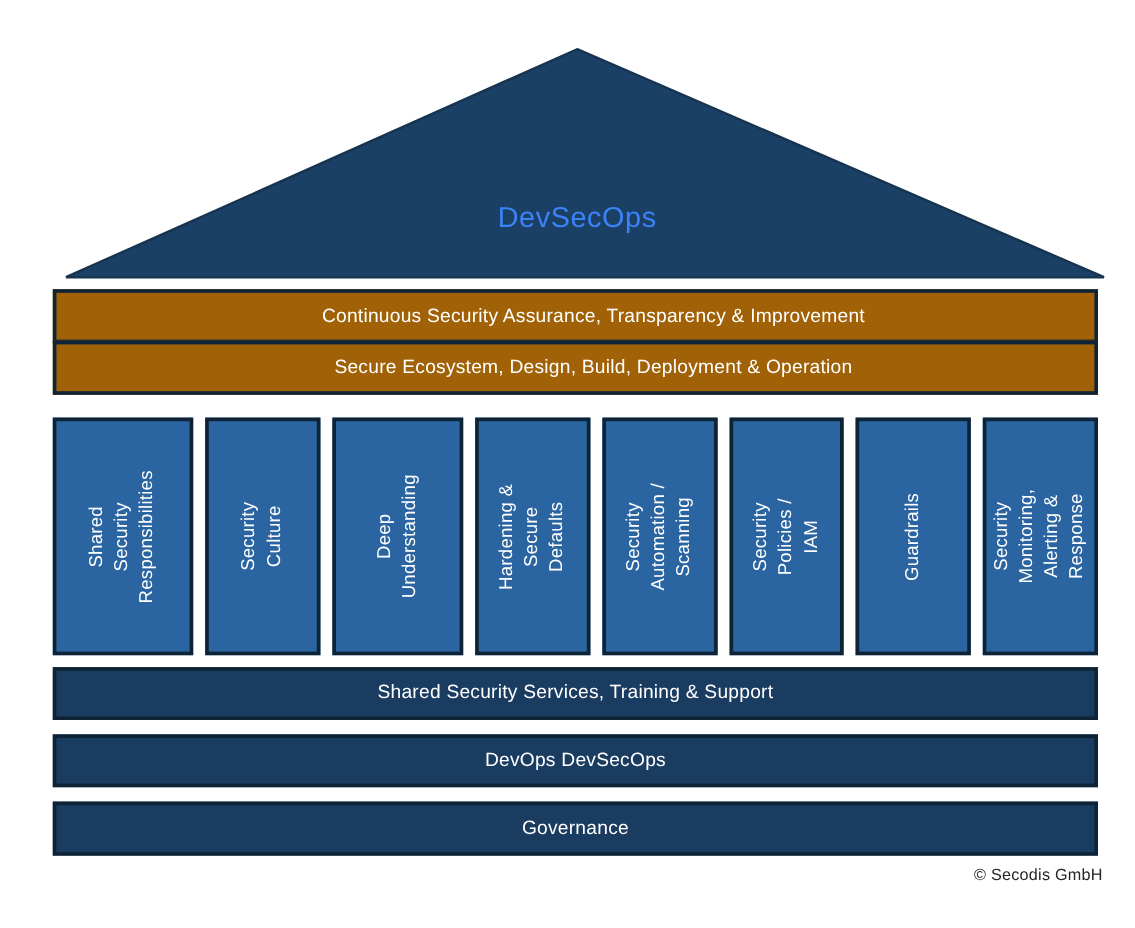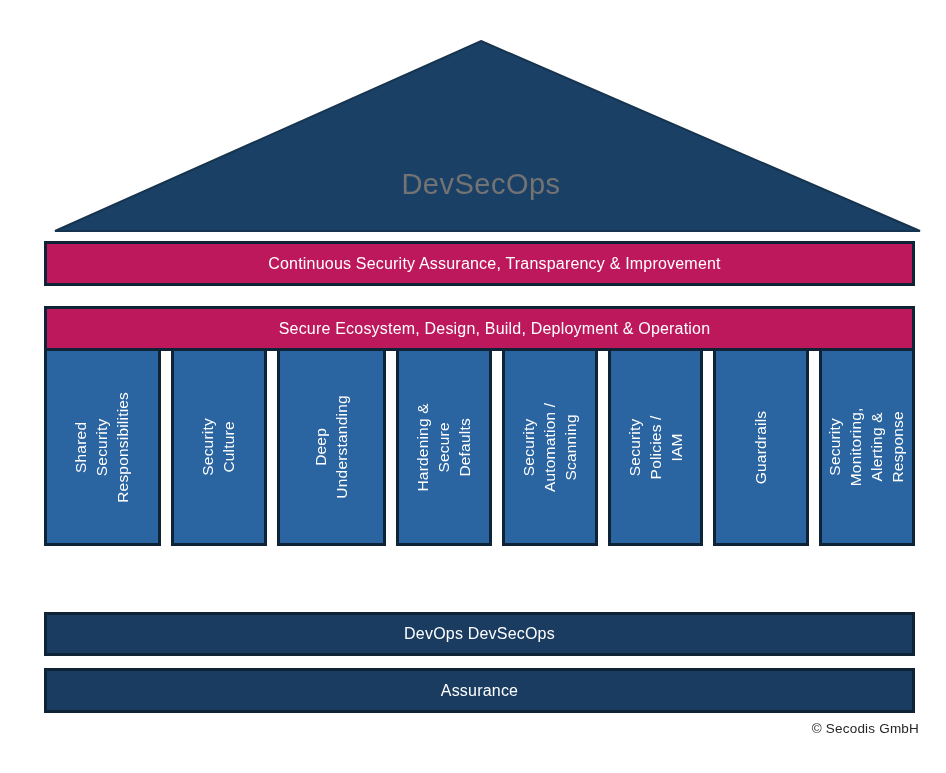--- a/index.html
+++ b/index.html
@@ -21,43 +21,43 @@
     top: 0;
     width: 946px;
     height: 240px;
   }
   .roof-title {
     position: absolute;
     left: 281px;
     top: 168px;
     width: 400px;
     text-align: center;
-    color: #737373;
-    font-size: 29px;
+    color: #3b82f6;
+    font-size: 24px;
     font-weight: 400;
     letter-spacing: 0.5px;
   }
   .bar {
     position: absolute;
     left: 44px;
     width: 871px;
     height: 45px;
     box-sizing: border-box;
     border: 3px solid #0e2335;
     display: flex;
     align-items: center;
     justify-content: center;
     color: #ffffff;
     font-size: 16px;
     letter-spacing: 0.2px;
   }
-  .bar.mid  { background: #be185d; padding-left: 30px; }
+  .bar.mid  { background: #a16207; padding-left: 30px; }
   .bar.dark { background: #1a3c60; }
   .bar-1 { top: 241px; }
-  .bar-2 { top: 306px; }
+  .bar-2 { top: 284px; }
   .bar-3 { top: 556px; height: 44px; }
   .bar-4 { top: 612px; height: 44px; }
   .bar-5 { top: 668px; height: 45px; }
   .pillars {
     position: absolute;
     left: 44px;
     top: 348px;
     width: 871px;
     height: 198px;
     display: grid;
@@ -136,24 +136,27 @@
     </div>
     <div class="pillar">
       <span class="pillar-label">Guardrails</span>
     </div>
     <div class="pillar">
       <span class="pillar-label">Security Monitoring,
 Alerting &amp; Response</span>
     </div>
   </div>
 
+  <div class="bar dark bar-3">
+    <span>Shared Security Services, Training &amp; Support</span>
+  </div>
 
   <div class="bar dark bar-4">
     <span>DevOps DevSecOps</span>
   </div>
 
   <div class="bar dark bar-5">
-    <span>Assurance</span>
+    <span>Governance</span>
   </div>
 
   <div class="copyright">© Secodis GmbH</div>
 
 </div>
 
 </body></html>

